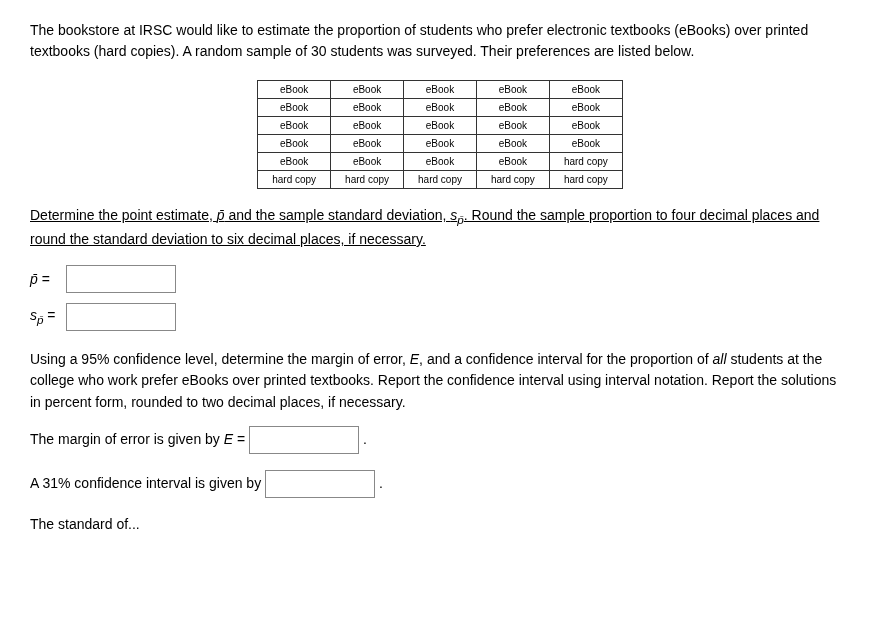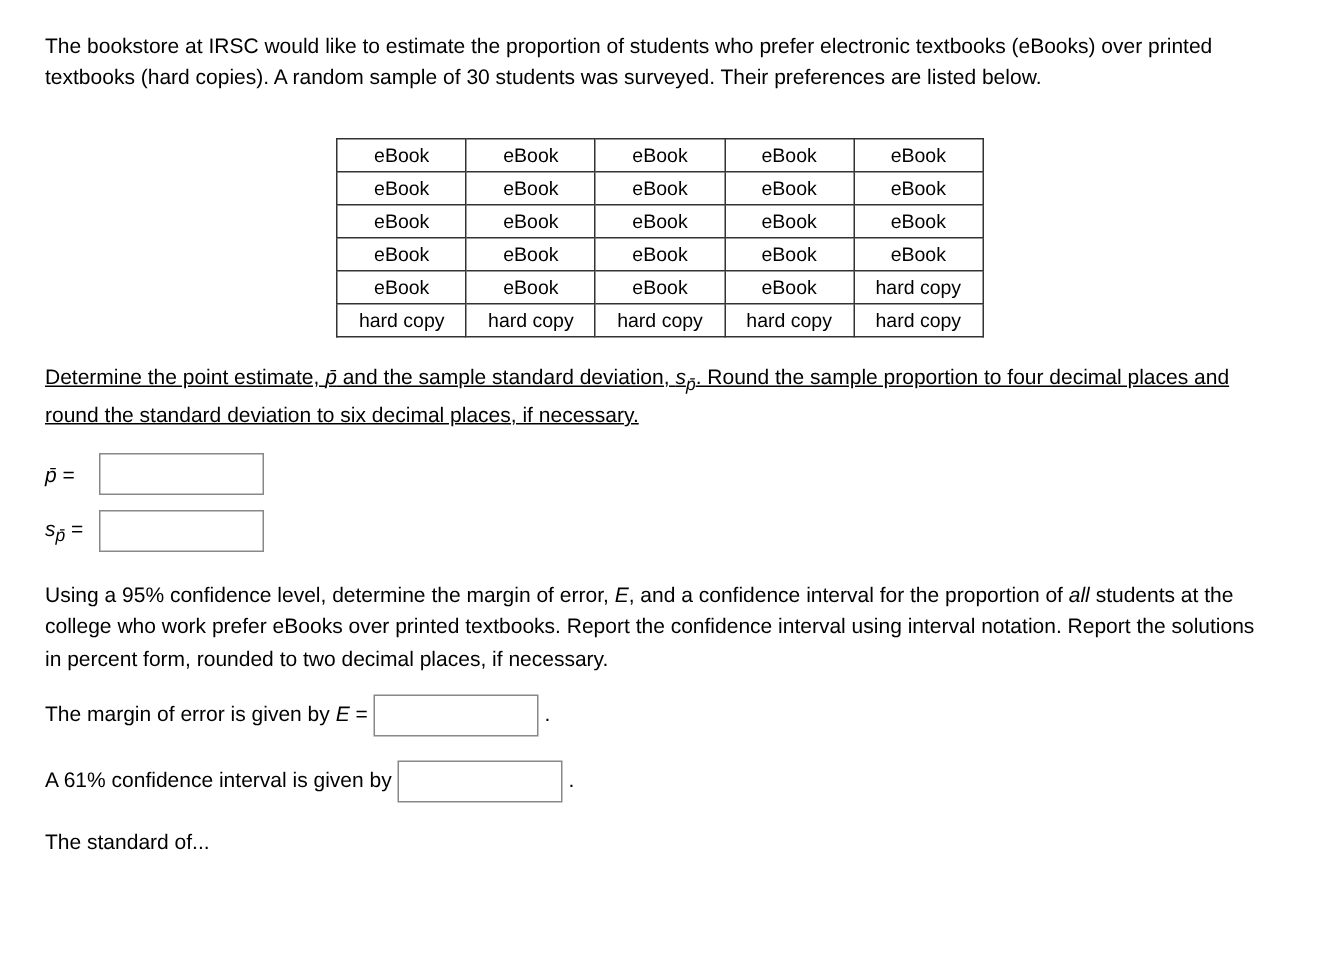--- a/index.html
+++ b/index.html
@@ -11,30 +11,30 @@
       font-family: Arial, sans-serif;
       font-size: 14px;
       background: #fff;
       color: #000;
       width: 880px;
       min-height: 638px;
       padding: 20px 30px;
     }
     .intro-text {
       line-height: 1.5;
-      margin-bottom: 30px;
+      margin-bottom: 18px;
     }
     .table-container {
       display: flex;
       justify-content: center;
       margin-bottom: 16px;
     }
     table {
       border-collapse: collapse;
-      font-size: 13px;
+      font-size: 10px;
     }
     table td {
       border: 1px solid #333;
       padding: 3px 14px;
       text-align: center;
     }
     .question-text {
       line-height: 1.55;
       margin-bottom: 14px;
       text-decoration: underline;
@@ -139,20 +139,20 @@
   Using a 95% confidence level, determine the margin of error, <i>E</i>, and a confidence interval for the proportion of <i>all</i> students at the college who work prefer eBooks over printed textbooks. Report the confidence interval using interval notation. Report the solutions in percent form, rounded to two decimal places, if necessary.
 </p>
 
 <div style="margin-bottom:16px;">
   <span>The margin of error is given by <i>E</i> =</span>
   <div class="inline-answer"></div>
   <span>.</span>
 </div>
 
 <div style="margin-bottom:16px;">
-  <span>A 61% confidence interval is given by</span>
+  <span>A 31% confidence interval is given by</span>
   <div class="inline-answer"></div>
   <span>.</span>
 </div>
 
 <p class="section-text">
   The standard of...
 </p>
 
 </body></html>

